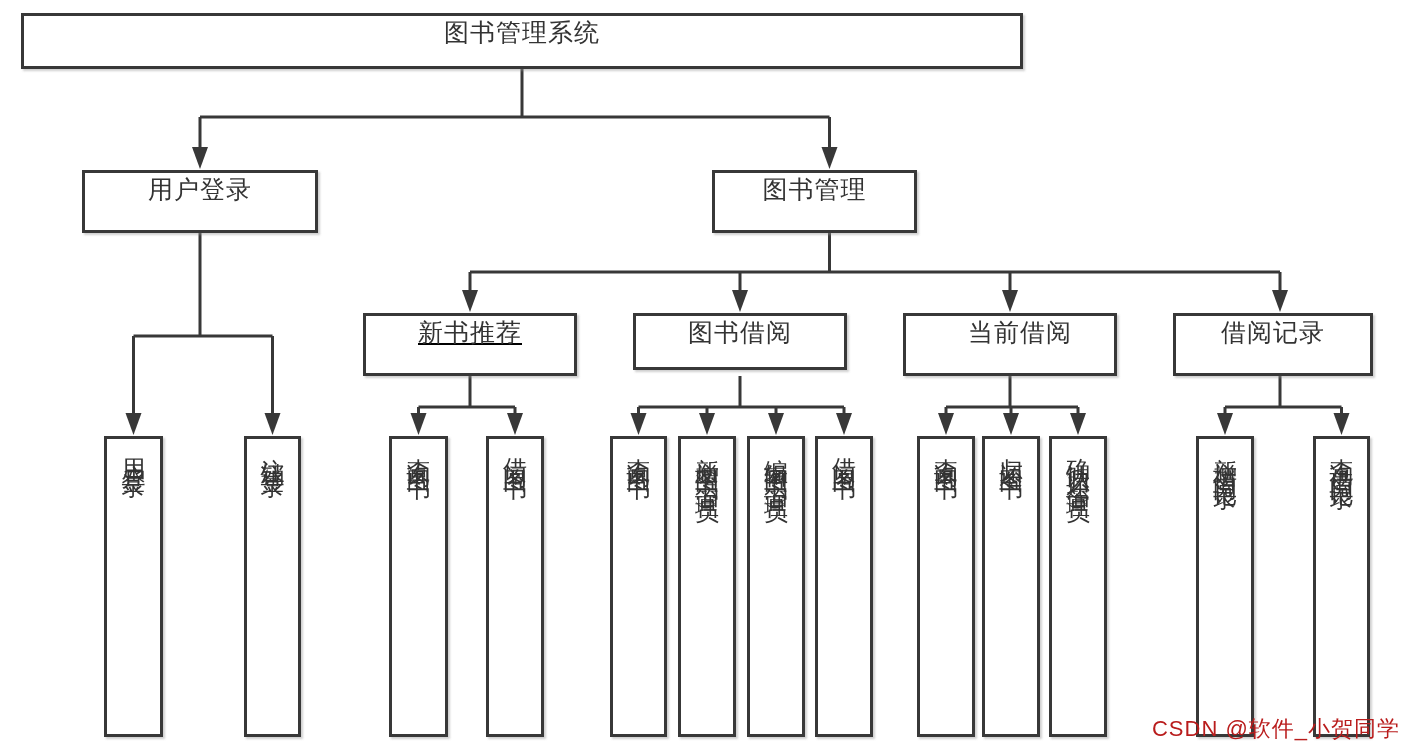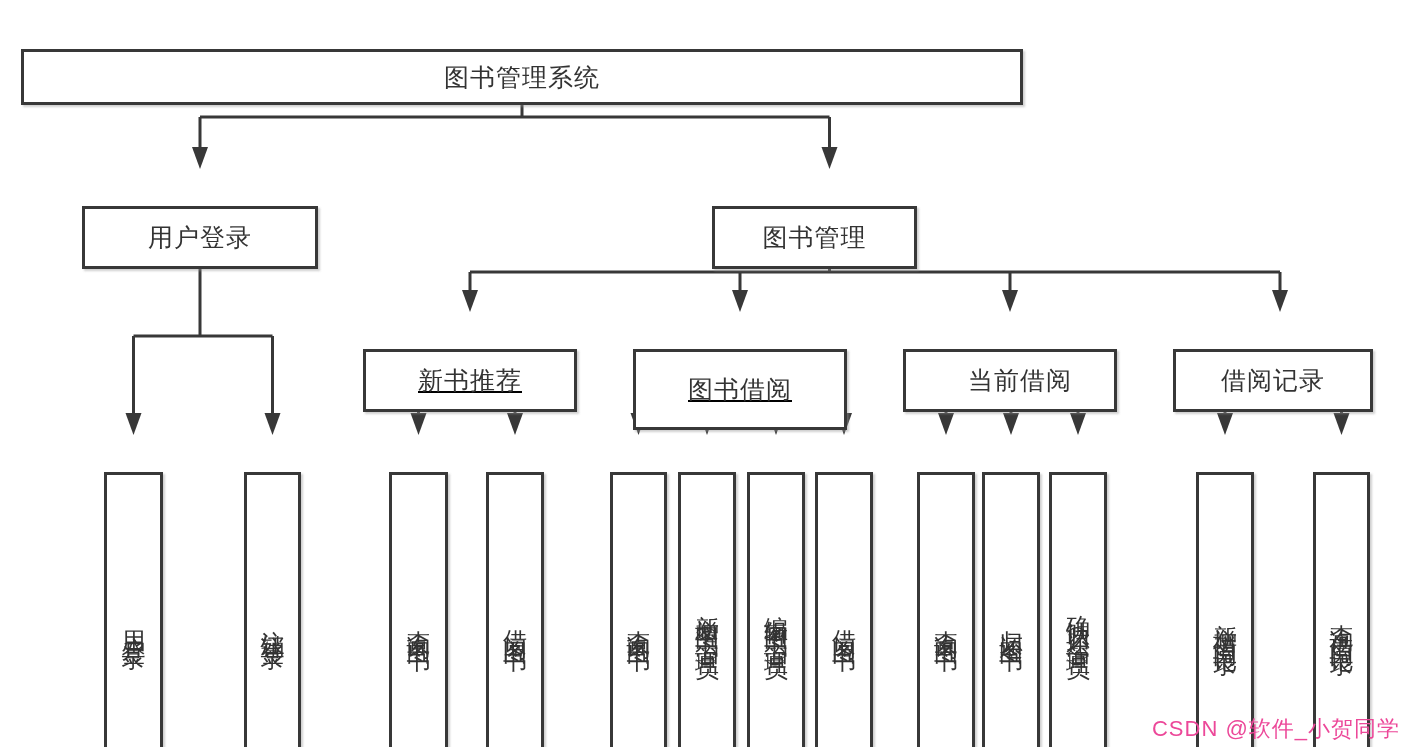--- a/index.html
+++ b/index.html
@@ -24,45 +24,44 @@
     width: 1405px;
     height: 747px;
     pointer-events: none;
   }
   .node {
     position: absolute;
     box-sizing: border-box;
     border: 3px solid #383838;
     background: #ffffff;
     display: flex;
-    align-items: center;
+    align-items: flex-start;
     justify-content: center;
     box-shadow: 2px 2px 2px rgba(150,150,150,0.45);
-    margin-top: 36px;
   }
   .node span {
     color: #333333;
     font-size: 25px;
     letter-spacing: 1px;
     white-space: nowrap;
   }
   .node.v span {
     writing-mode: vertical-rl;
     text-orientation: mixed;
     font-size: 24px;
     letter-spacing: 6px;
     white-space: normal;
     line-height: 1;
   }
   #watermark {
     position: absolute;
     right: 5px;
     bottom: 3px;
     font-size: 22px;
-    color: #ec4899;
+    color: #b91c1c;
     letter-spacing: 1px;
     z-index: 10;
   }
 </style>
 </head>
 <body>
 
 <div id="stage">
   <svg id="connectors" viewBox="0 0 1405 747" xmlns="http://www.w3.org/2000/svg">
       <polygon points="192,147 208,147 200,169" fill="#383838"></polygon>
@@ -92,21 +91,21 @@
     </div>
     <div class="node" style="left: 82px; top: 170px; width: 236px; height: 63px;">
       <span>用户登录</span>
     </div>
     <div class="node" style="left: 712px; top: 170px; width: 205px; height: 63px;">
       <span>图书管理</span>
     </div>
     <div class="node" style="left: 363px; top: 313px; width: 214px; height: 63px; text-decoration: underline;">
       <span>新书推荐</span>
     </div>
-    <div class="node" style="left: 633px; top: 313px; width: 214px; height: 81px; text-decoration: underline;">
+    <div class="node" style="left: 633px; top: 313px; width: 214px; height: 57px;">
       <span>图书借阅</span>
     </div>
     <div class="node" style="left: 903px; top: 313px; width: 214px; height: 63px; padding-left: 20px;">
       <span>当前借阅</span>
     </div>
     <div class="node" style="left: 1173px; top: 313px; width: 200px; height: 63px;">
       <span>借阅记录</span>
     </div>
     <div class="node v" style="left: 104px; top: 436px; width: 59px; height: 301px;">
       <span>用户登录</span>

